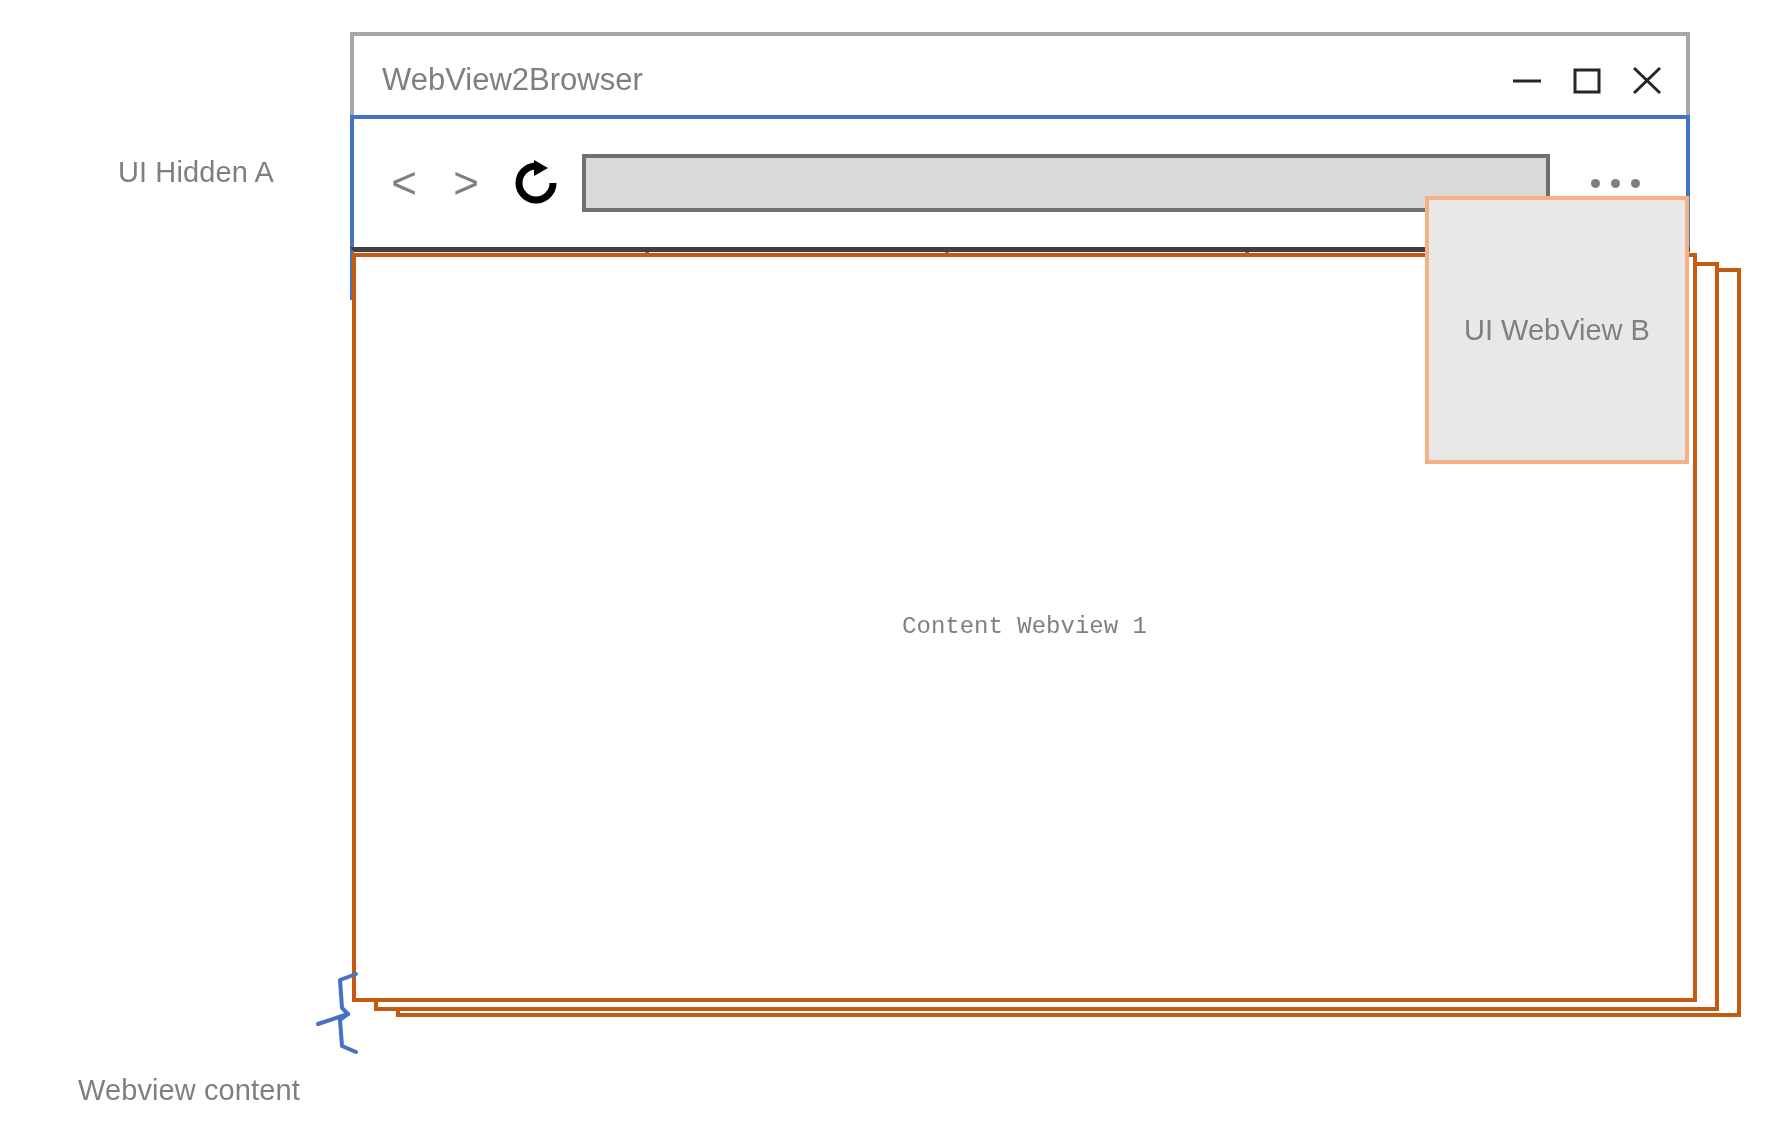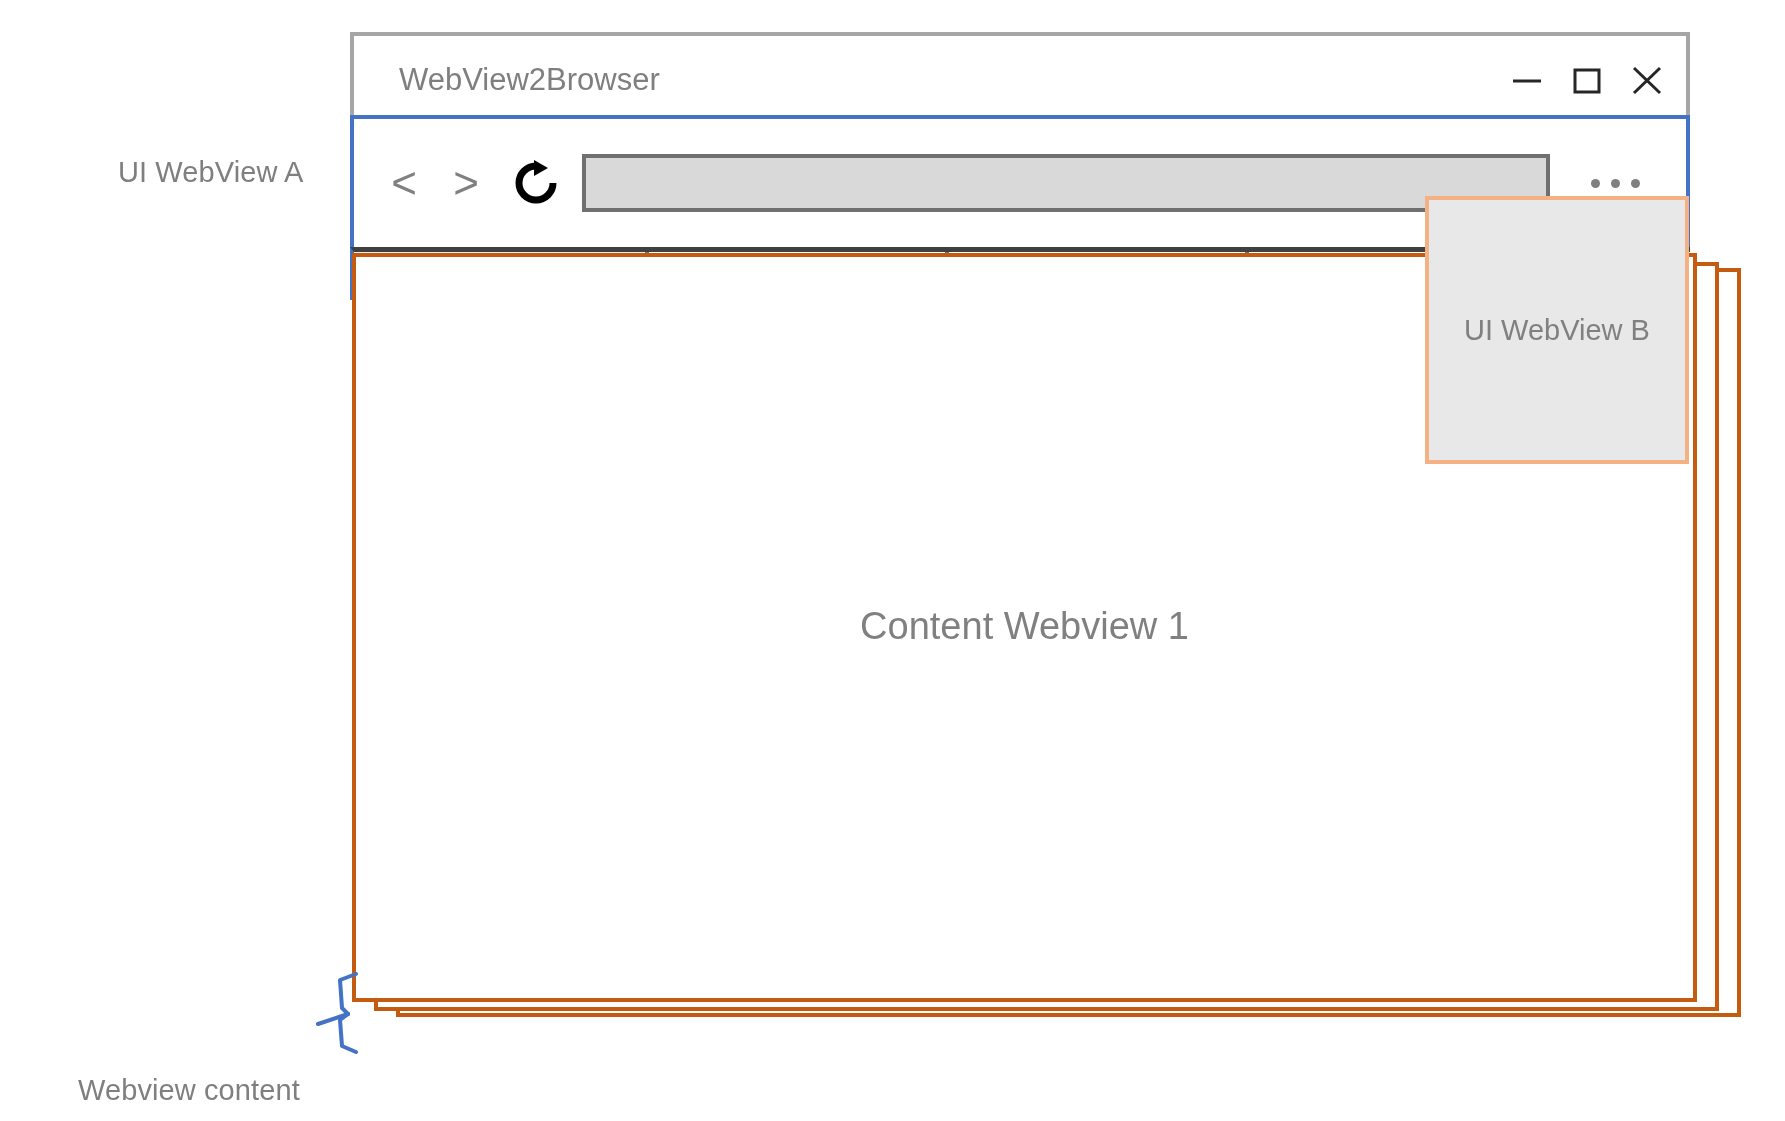--- a/index.html
+++ b/index.html
@@ -44,21 +44,21 @@
     position:absolute;
     left:350px;top:32px;
     width:1340px;height:185px;
     background:#ffffff;
     border:4px solid #a6a6a6;
     box-sizing:border-box;
   }
   #titlebar{
     position:absolute;left:0;top:0;right:0;height:88px;
     display:flex;align-items:center;justify-content:space-between;
-    padding:0 22px 0 28px;box-sizing:border-box;margin-left:17px;
+    padding:0 22px 0 28px;box-sizing:border-box;
   }
   #window-title{
     color:#7f7f7f;font-size:31px;line-height:40px;white-space:nowrap;
   }
   #win-controls{display:flex;align-items:center;gap:26px;}
   .wc{width:34px;height:34px;position:relative;cursor:default;}
   .wc svg{display:block;}
 
   
   #uiwebview-a{
@@ -125,21 +125,21 @@
   #content-webview-1{
     position:absolute;
     left:352px;top:253px;
     width:1345px;height:749px;
     border:4px solid #c55a11;
     background:#ffffff;
     box-sizing:border-box;
     display:flex;align-items:center;justify-content:center;
   }
   #content-webview-1 .label{
-    color:#808080;font-size:38px;margin-top:-2px;
+    color:#808080;font-size:24px;margin-top:-2px;font-family:Liberation Mono, monospace;
   }
 
   
   #uiwebview-b{
     position:absolute;
     left:1425px;top:196px;
     width:264px;height:268px;
     background:#e8e8e8;
     border:4px solid #f4b183;
     box-sizing:border-box;
@@ -212,21 +212,21 @@
   </div>
 
   <div id="content-webview-1">
     <div class="label">Content Webview 1</div>
   </div>
 
   <div id="uiwebview-b">
     <div class="label">UI WebView B</div>
   </div>
 
-  <div class="anno" id="anno-a">UI WebView A</div>
+  <div class="anno" id="anno-a">UI Hidden A</div>
 
   <div class="anno" id="anno-hidden">
     <span class="ln">Webview content</span>
     
   </div>
 
   <svg id="brace" viewBox="0 0 60 90">
     <g fill="none" stroke="#4472c4" stroke-width="4" stroke-linecap="round" stroke-linejoin="round">
       <path d="M40 6 L24 12 L26 40 L32 46"></path>
       <path d="M32 46 L24 52 L26 78 L40 84"></path>

